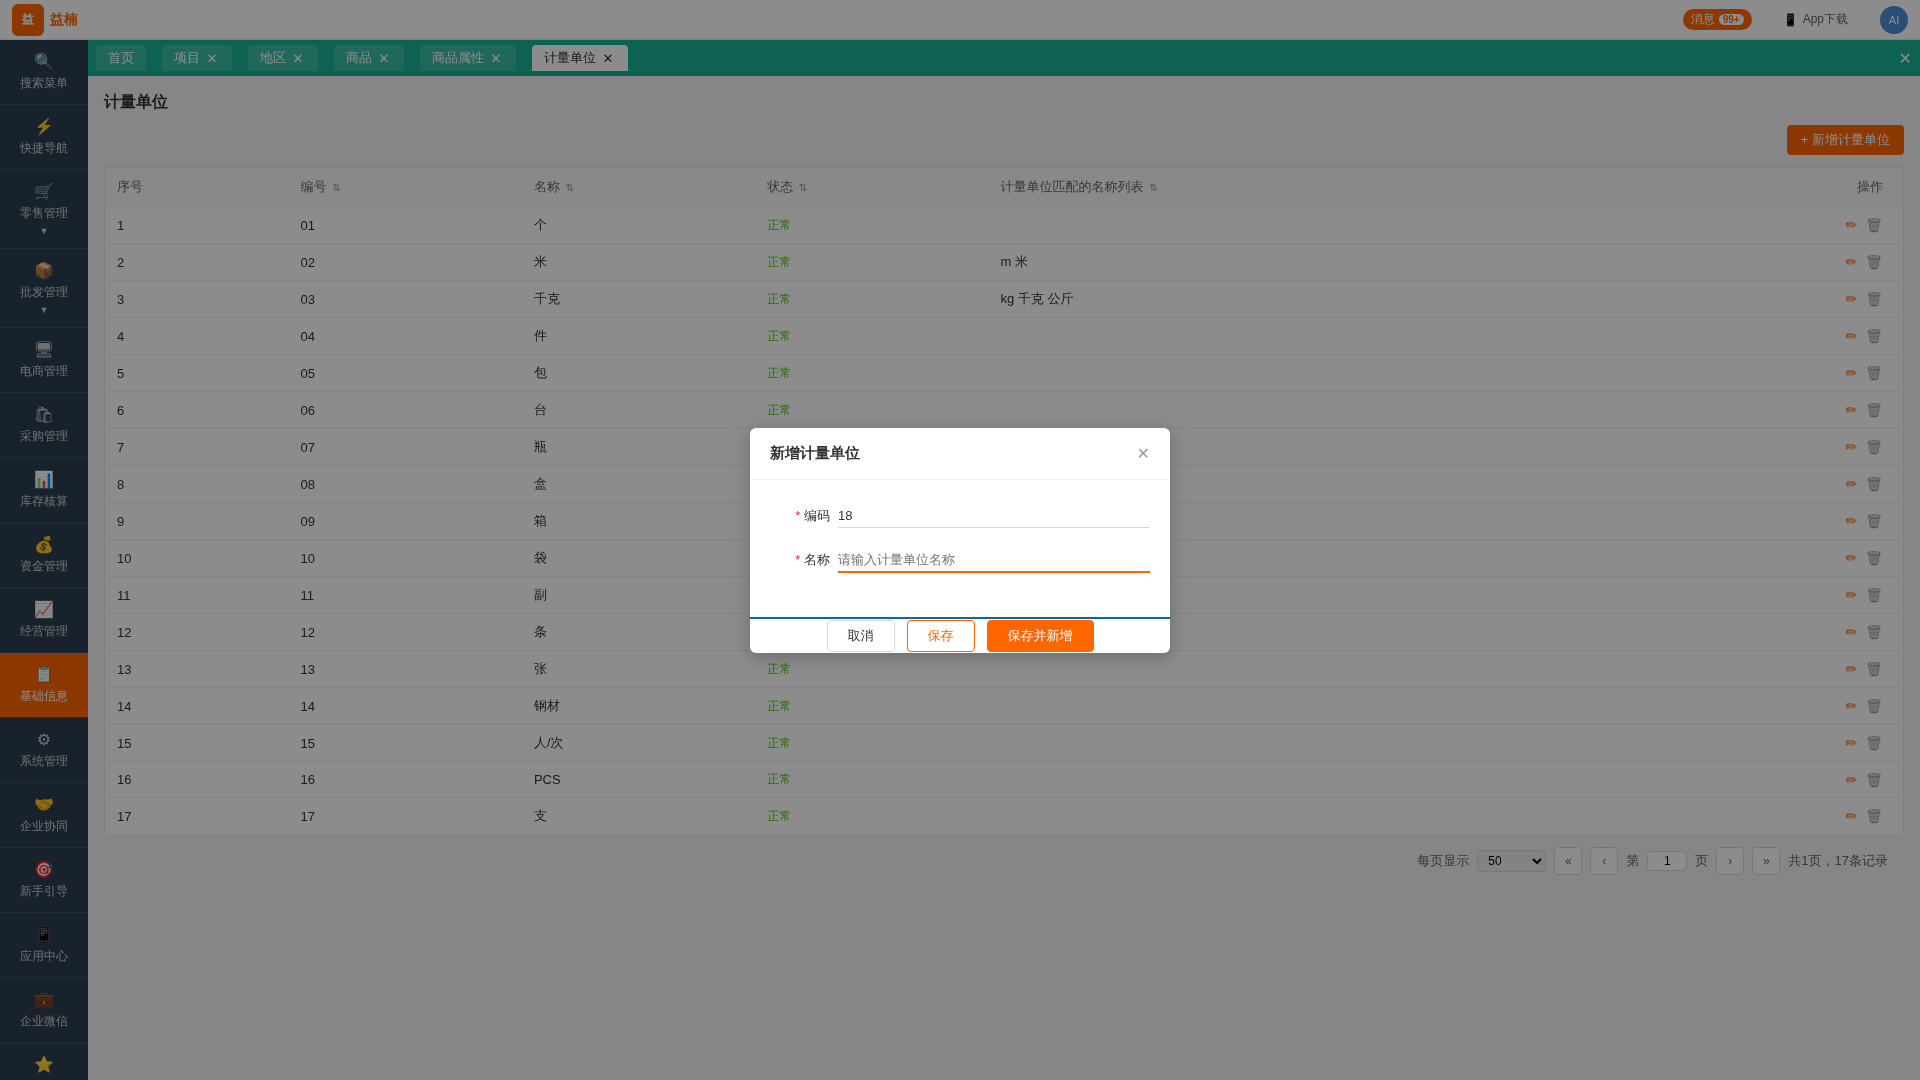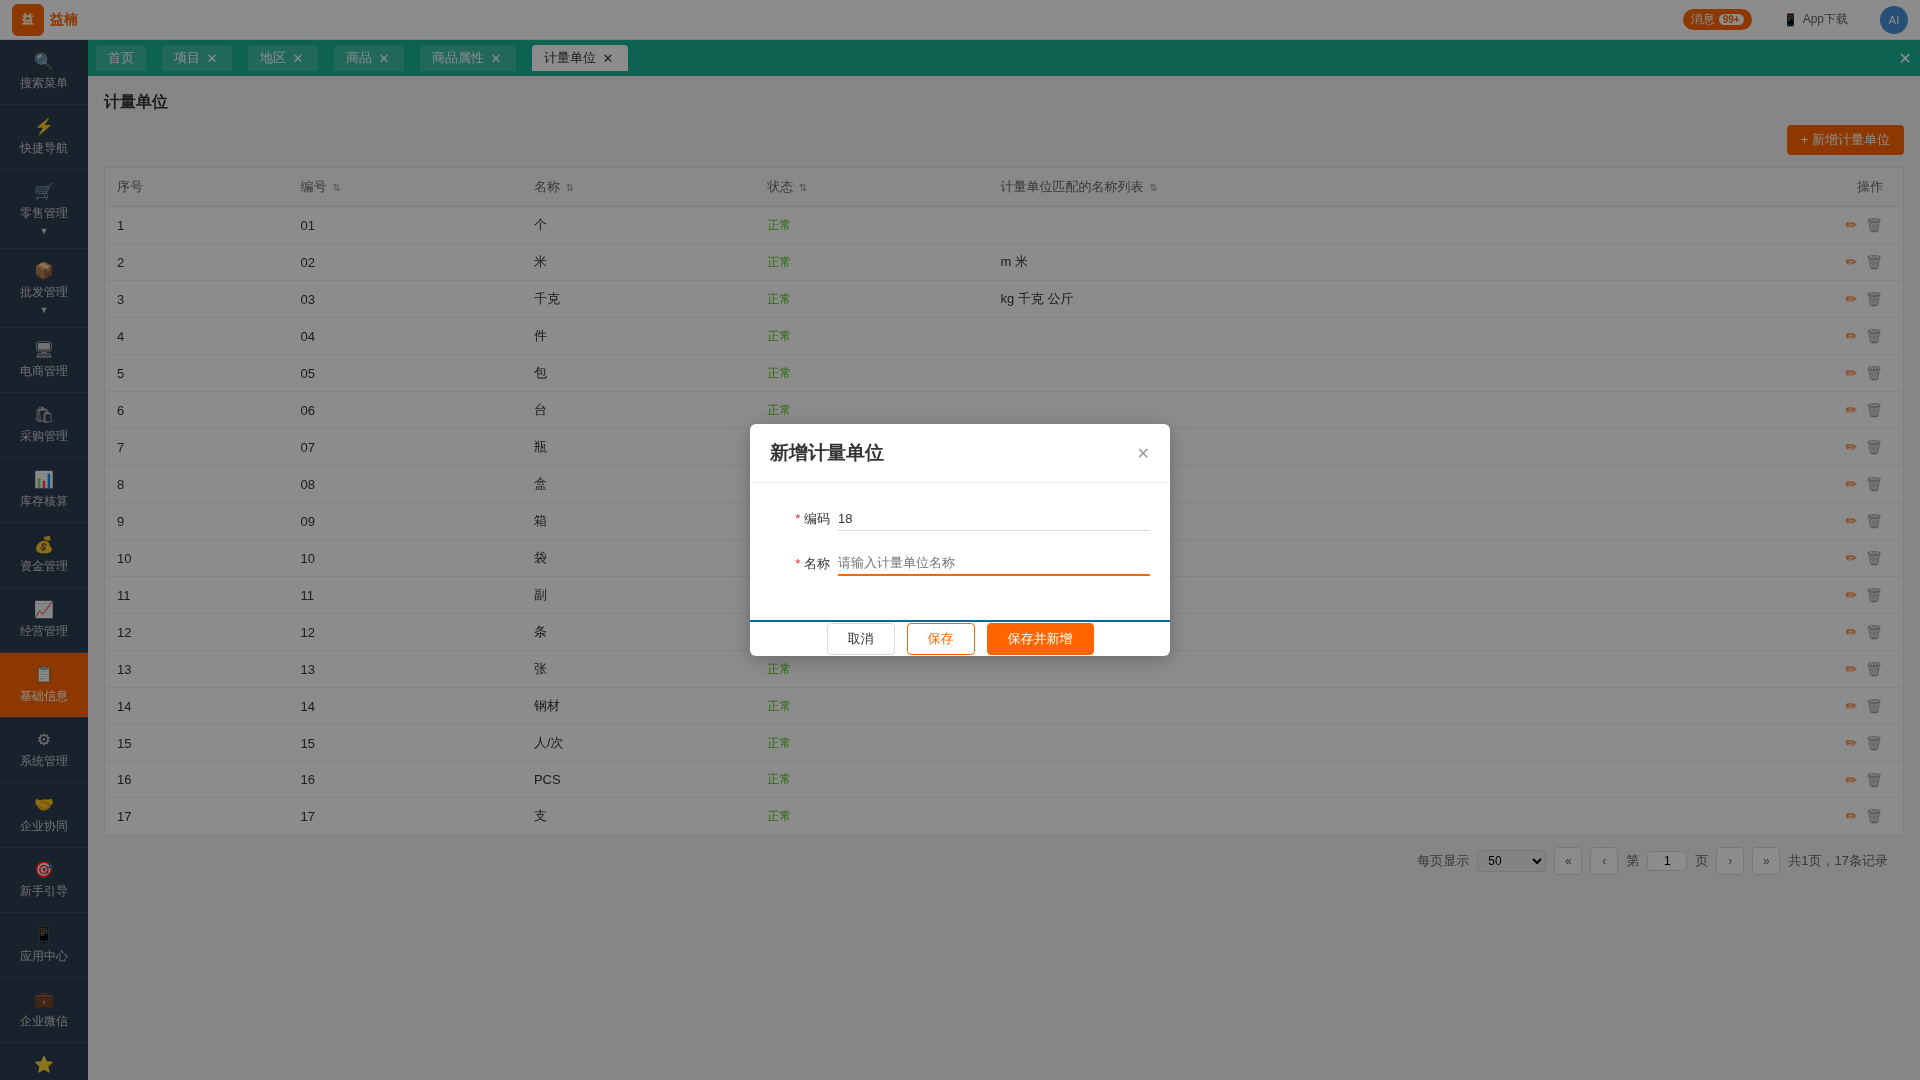--- a/index.html
+++ b/index.html
@@ -55,21 +55,21 @@
     
     .pagination { display: flex; align-items: center; justify-content: flex-end; padding: 12px 16px; gap: 8px; font-size: 13px; color: #666; }
     .page-size-select { border: 1px solid #d9d9d9; border-radius: 4px; padding: 2px 20px 2px 6px; font-size: 12px; }
     .page-btn { border: 1px solid #d9d9d9; background: #fff; border-radius: 4px; width: 28px; height: 28px; display: flex; align-items: center; justify-content: center; cursor: pointer; font-size: 12px; color: #666; }
     .page-input { border: 1px solid #d9d9d9; border-radius: 4px; width: 40px; text-align: center; padding: 2px; font-size: 12px; }
 
     
     .modal-overlay { position: fixed; top: 0; left: 0; width: 100%; height: 100%; background: rgba(0,0,0,0.45); z-index: 1000; display: flex; align-items: center; justify-content: center; }
     .modal { background: #fff; border-radius: 6px; width: 420px; box-shadow: 0 4px 20px rgba(0,0,0,0.25); }
     .modal-header { padding: 16px 20px; border-bottom: 1px solid #f0f0f0; display: flex; align-items: center; justify-content: space-between; }
-    .modal-title { font-size: 19px; font-weight: 600; color: #333; }
+    .modal-title { font-size: 15px; font-weight: 600; color: #333; }
     .modal-close { background: none; border: none; font-size: 16px; cursor: pointer; color: #999; }
     .modal-body { padding: 24px 20px; }
     .form-row { display: flex; align-items: center; margin-bottom: 20px; gap: 8px; }
     .form-label { width: 60px; text-align: right; font-size: 13px; color: #333; flex-shrink: 0; }
     .form-input { flex: 1; border: none; border-bottom: 1px solid #d9d9d9; outline: none; padding: 4px 0; font-size: 13px; color: #333; }
     .form-input.orange-border { border-bottom: 2px solid #f60; }
     .modal-footer { padding: 1px 20px; display: flex; justify-content: center; gap: 12px; border-top: 2px solid #0369a1; }
     .btn-cancel { background: #fff; border: 1px solid #d9d9d9; border-radius: 4px; padding: 6px 20px; font-size: 13px; cursor: pointer; color: #333; }
     .btn-save { background: #fff; border: 1px solid #f60; border-radius: 4px; padding: 6px 20px; font-size: 13px; cursor: pointer; color: #f60; }
     .btn-save-new { background: #f60; border: 1px solid #f60; border-radius: 4px; padding: 6px 20px; font-size: 13px; cursor: pointer; color: #fff; }

